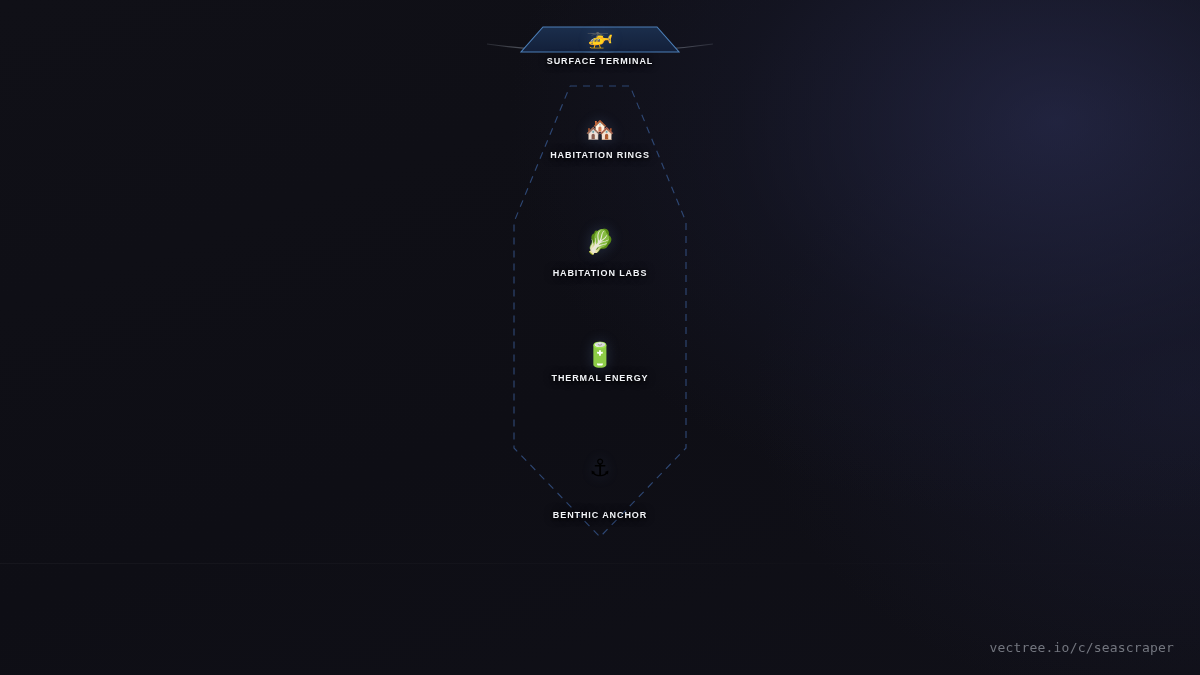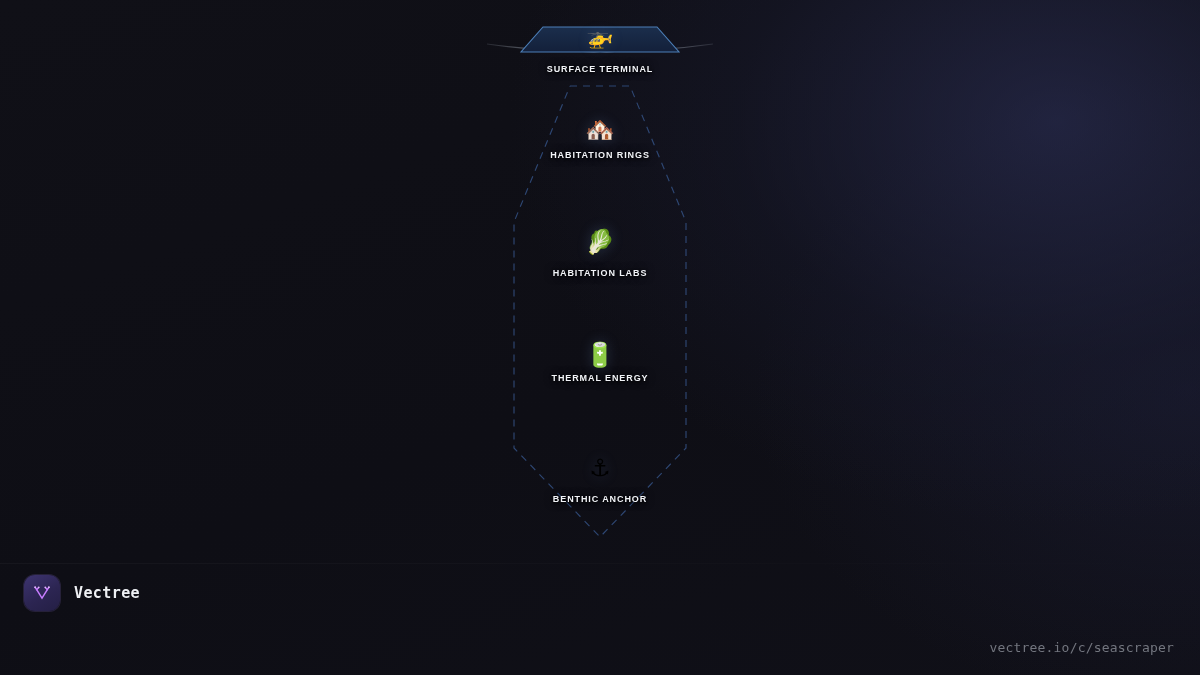--- a/index.html
+++ b/index.html
@@ -51,37 +51,37 @@
     font-family: "Liberation Sans", sans-serif;
     font-size: 9px;
     font-weight: bold;
     letter-spacing: 0.9px;
     text-shadow: 0 1px 3px rgba(0,0,0,0.95), 0 0 8px rgba(0,0,0,0.8);
     white-space: nowrap;
   }
 
   .node-surface  { left: 600px; top: 26px;  }
   .node-surface .node-icon { font-size: 22px; }
-  .node-surface .node-label { margin-top: 16px; }
+  .node-surface .node-label { margin-top: 8px; }
 
   .node-hab      { left: 600px; top: 118px; }
   .node-hab .node-icon { font-size: 24px; }
   .node-hab .node-label { margin-top: 8px; }
 
   .node-aqua     { left: 600px; top: 230px; }
   .node-aqua .node-icon { font-size: 24px; }
   .node-aqua .node-label { margin-top: 14px; }
 
   .node-thermal  { left: 600px; top: 343px; }
   .node-thermal .node-icon { font-size: 24px; }
   .node-thermal .node-label { }
 
   .node-benthic  { left: 600px; top: 456px; }
   .node-benthic .node-icon { font-size: 24px; }
-  .node-benthic .node-label { margin-top: 14px; }
+  .node-benthic .node-label { margin-top: 30px; }
 
   
   .brand {
     position: absolute;
     left: 24px;
     top: 575px;
     display: flex;
     align-items: center;
     gap: 14px;
   }
@@ -186,37 +186,17 @@
     <span class="node-label">THERMAL ENERGY</span>
   </div>
 
   <div class="node node-benthic">
     <span class="node-icon">⚓</span>
     <span class="node-label">BENTHIC ANCHOR</span>
   </div>
 
   <div class="footer-rule"></div>
 
-  <div class="brand">
-    <div class="brand-logo">
-      <svg width="22" height="22" viewBox="0 0 24 24">
-        <g stroke="#c77dff" stroke-width="1.6" stroke-linecap="round" fill="none">
-          <path d="M6.2 8.2 L12 17.6 L17.8 8.2"></path>
-          <path d="M6.2 8.2 L4.6 6.0"></path>
-          <path d="M6.2 8.2 L8.2 6.2"></path>
-          <path d="M17.8 8.2 L19.4 6.0"></path>
-          <path d="M17.8 8.2 L15.8 6.2"></path>
-        </g>
-        <g fill="#e3b6ff">
-          <circle cx="4.5" cy="5.6" r="1.05"></circle>
-          <circle cx="8.4" cy="5.8" r="1.0"></circle>
-          <circle cx="19.5" cy="5.6" r="1.05"></circle>
-          <circle cx="15.6" cy="5.8" r="1.0"></circle>
-        </g>
-      </svg>
-    </div>
-    <span class="brand-name">Vectree</span>
-  </div>
 
 
   <div class="footer-url">vectree.io/c/seascraper</div>
 
 </div>
 
 </body></html>

